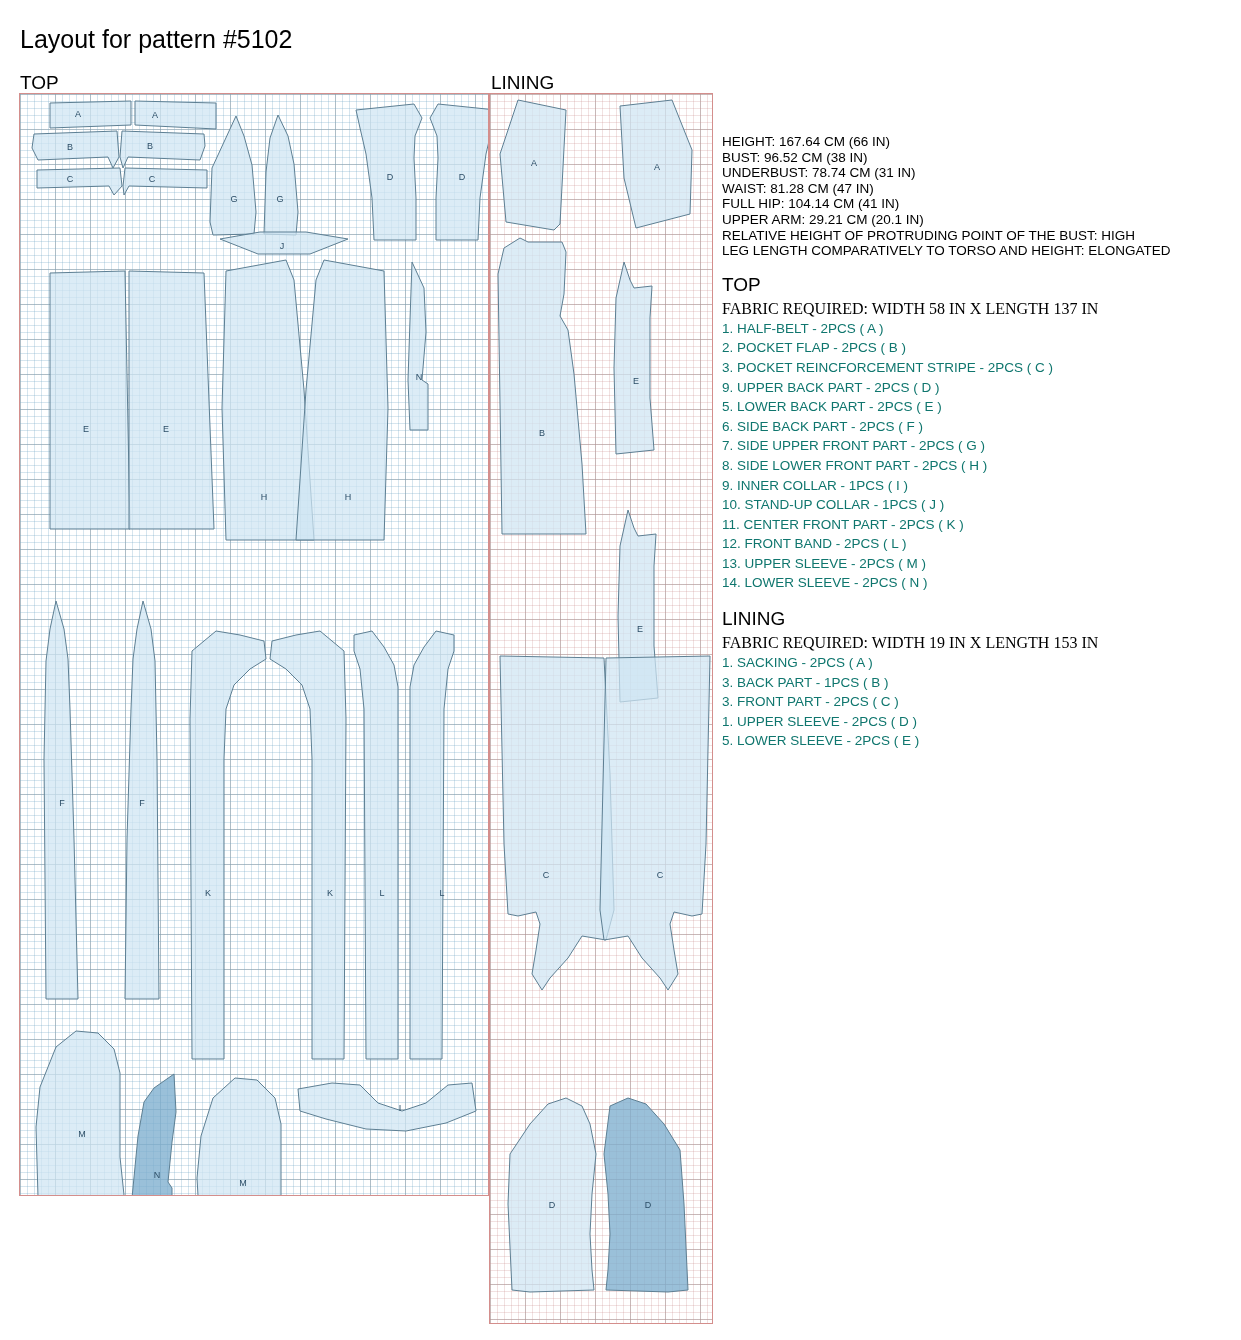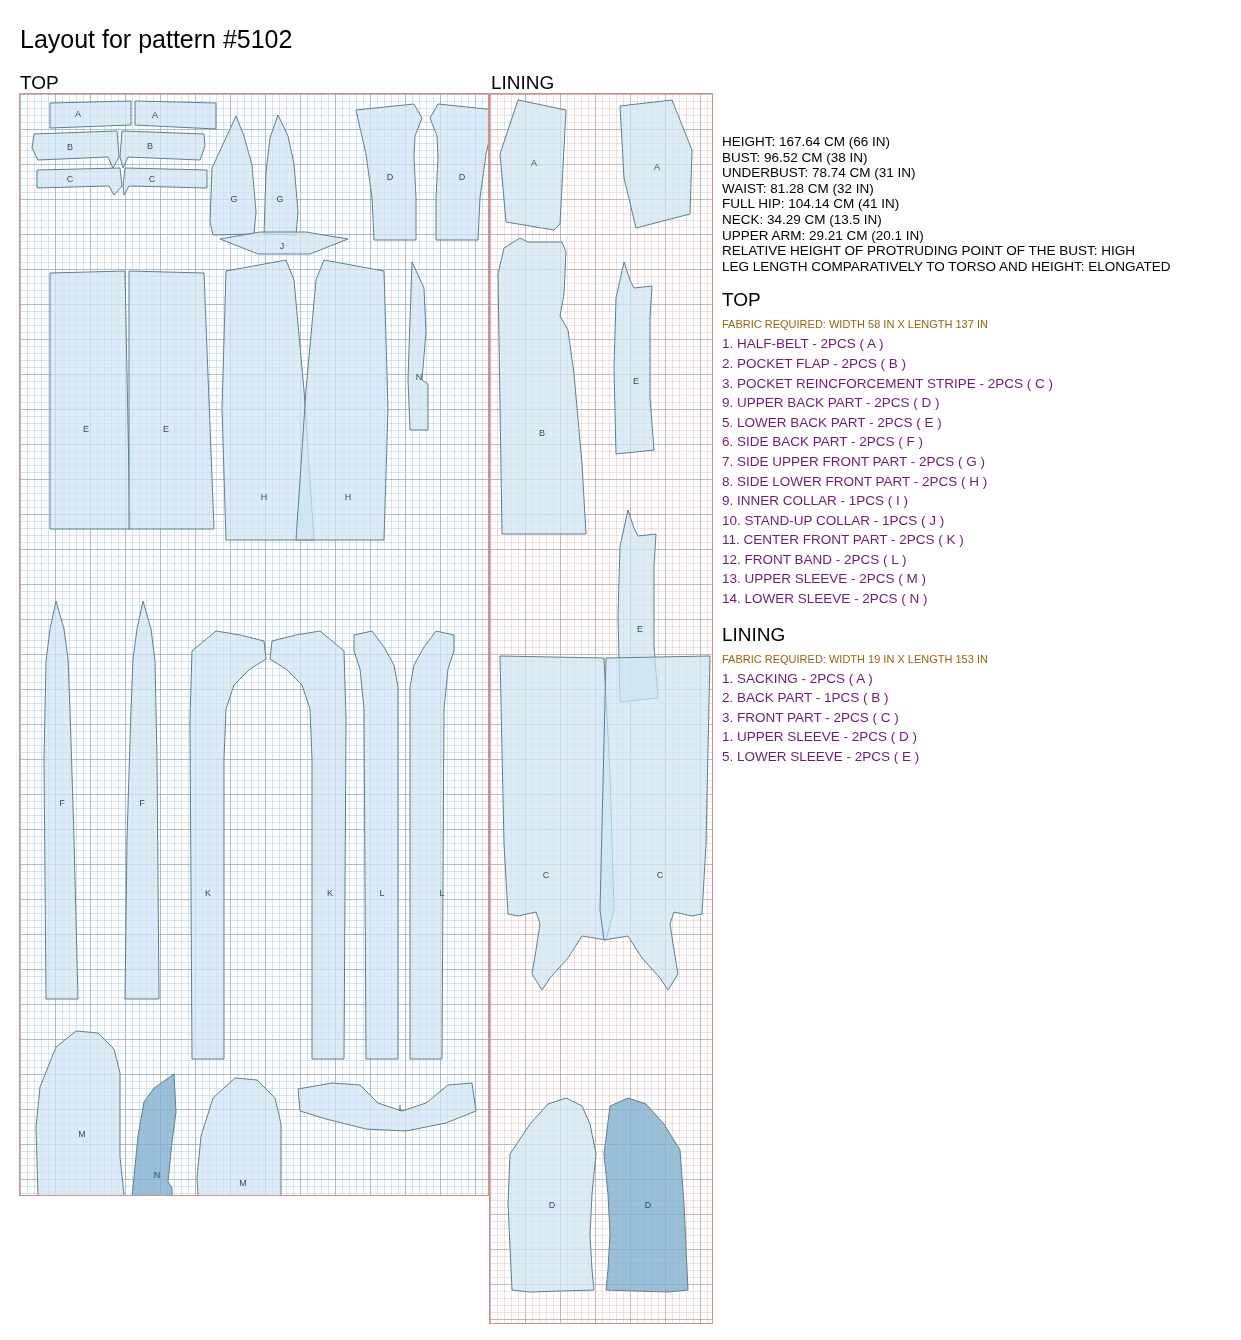--- a/index.html
+++ b/index.html
@@ -82,24 +82,24 @@
   .info{
     position:absolute;left:722px;top:94px;width:512px;margin-top:40px;
   }
   .meas-line{
     font-size:13.5px;line-height:15.6px;color:#000;white-space:nowrap;
   }
   .sect-head{
     font-size:19px;line-height:28px;color:#000;margin-top:12px;
   }
   .fabric-req{
-    font-size:11px;line-height:20px;color:#a16207;white-space:nowrap;
+    font-size:16px;line-height:20px;color:#000000;white-space:nowrap;font-family:Liberation Serif, serif;
   }
   .part-line{
-    font-size:13.5px;line-height:19.6px;color:#701a75;white-space:nowrap;
+    font-size:13.5px;line-height:19.6px;color:#0f766e;white-space:nowrap;
   }
 </style>
 </head>
 <body>
 
 <div class="page">
 
   <div class="doc-title">Layout for pattern #5102</div>
 
   <div class="panel-caption" id="cap-top">TOP</div>
@@ -273,23 +273,22 @@
         </g>
     </svg>
   </div>
 
   <div class="info">
 
     <div>
       <div class="meas-line">HEIGHT: 167.64 CM (66 IN)</div>
       <div class="meas-line">BUST: 96.52 CM (38 IN)</div>
       <div class="meas-line">UNDERBUST: 78.74 CM (31 IN)</div>
-      <div class="meas-line">WAIST: 81.28 CM (32 IN)</div>
+      <div class="meas-line">WAIST: 81.28 CM (47 IN)</div>
       <div class="meas-line">FULL HIP: 104.14 CM (41 IN)</div>
-      <div class="meas-line">NECK: 34.29 CM (13.5 IN)</div>
       <div class="meas-line">UPPER ARM: 29.21 CM (20.1 IN)</div>
       <div class="meas-line">RELATIVE HEIGHT OF PROTRUDING POINT OF THE BUST: HIGH</div>
       <div class="meas-line">LEG LENGTH COMPARATIVELY TO TORSO AND HEIGHT: ELONGATED</div>
     </div>
 
     <div>
       <div class="sect-head">TOP</div>
       <div class="fabric-req">FABRIC REQUIRED: WIDTH 58 IN X LENGTH 137 IN</div>
       <div class="part-line">1. HALF-BELT - 2PCS ( A )</div>
       <div class="part-line">2. POCKET FLAP - 2PCS ( B )</div>
@@ -304,20 +303,20 @@
       <div class="part-line">11. CENTER FRONT PART - 2PCS ( K )</div>
       <div class="part-line">12. FRONT BAND - 2PCS ( L )</div>
       <div class="part-line">13. UPPER SLEEVE - 2PCS ( M )</div>
       <div class="part-line">14. LOWER SLEEVE - 2PCS ( N )</div>
     </div>
 
     <div>
       <div class="sect-head">LINING</div>
       <div class="fabric-req">FABRIC REQUIRED: WIDTH 19 IN X LENGTH 153 IN</div>
       <div class="part-line">1. SACKING - 2PCS ( A )</div>
-      <div class="part-line">2. BACK PART - 1PCS ( B )</div>
+      <div class="part-line">3. BACK PART - 1PCS ( B )</div>
       <div class="part-line">3. FRONT PART - 2PCS ( C )</div>
       <div class="part-line">1. UPPER SLEEVE - 2PCS ( D )</div>
       <div class="part-line">5. LOWER SLEEVE - 2PCS ( E )</div>
     </div>
 
   </div>
 </div>
 
 </body></html>

